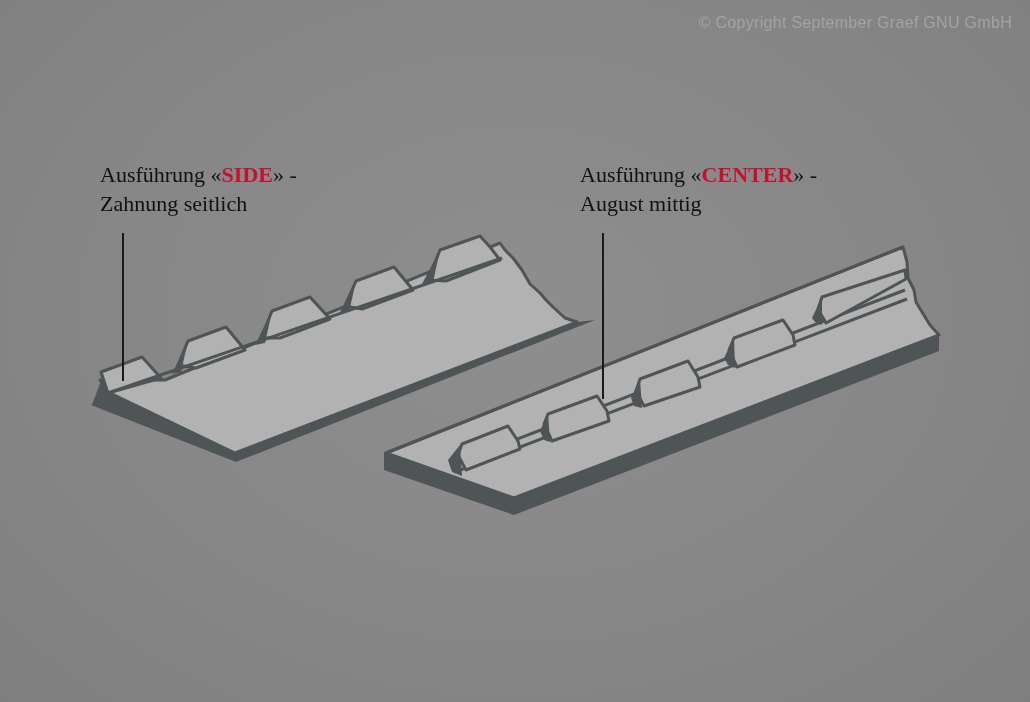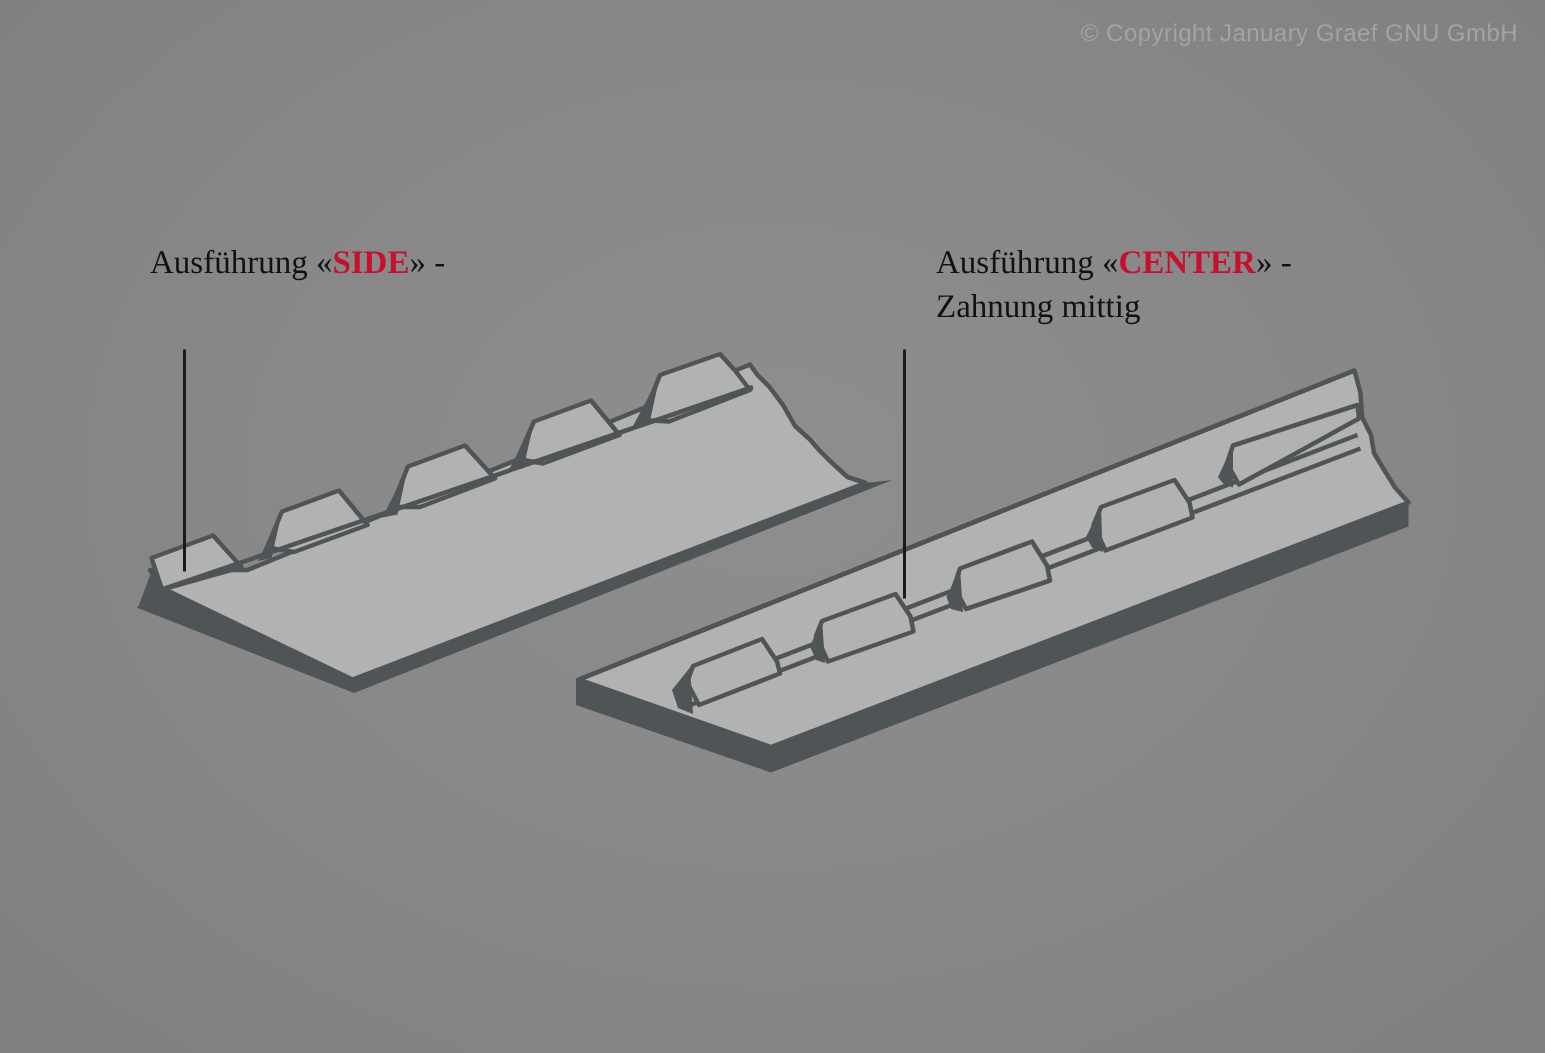--- a/index.html
+++ b/index.html
@@ -11,35 +11,36 @@
   .copyright {
     position:absolute; top:14px; right:18px;
     font-family: "Liberation Sans", sans-serif;
     font-size:16px; color:#a3a3a3; letter-spacing:0.3px;
   }
   .label {
     position:absolute; font-size:22px; line-height:29px; color:#111; font-family:Liberation Serif, serif;
   }
   .label .accent { color:#c8102e; font-weight:bold; }
   #label-side { left:100px; top:160px; }
-  #label-center { left:580px; top:160px;margin-left:44px; }
+  #label-center { left:580px; top:160px; }
   svg.art { position:absolute; left:0; top:0; }
 </style>
 </head>
 <body>
 
-<div class="copyright">© Copyright January Graef GNU GmbH</div>
+<div class="copyright">© Copyright September Graef GNU GmbH</div>
 
 <div class="label" id="label-side">
   <div><span>Ausführung «</span><span class="accent">SIDE</span><span>» -</span></div>
+  <div>Zahnung seitlich</div>
 </div>
 
 <div class="label" id="label-center">
   <div><span>Ausführung «</span><span class="accent">CENTER</span><span>» -</span></div>
-  <div>Zahnung mittig</div>
+  <div>August mittig</div>
 </div>
 
 <svg class="art" width="1030" height="702" viewBox="0 0 1030 702">
 
   <g stroke="#4f5456" stroke-width="3" stroke-linejoin="round">
 
     <polygon fill="#4f5456" stroke="none" points="91,405 236,462 595,320 577,322 236,449 108,392"></polygon>
 
     <polygon fill="#b2b2b2" points="108,392 235,453 577,322 565,318 553,307 546,300 540,293 530,284 522,270 513,258 505,250 500,243 165,380 100,380"></polygon>
 

